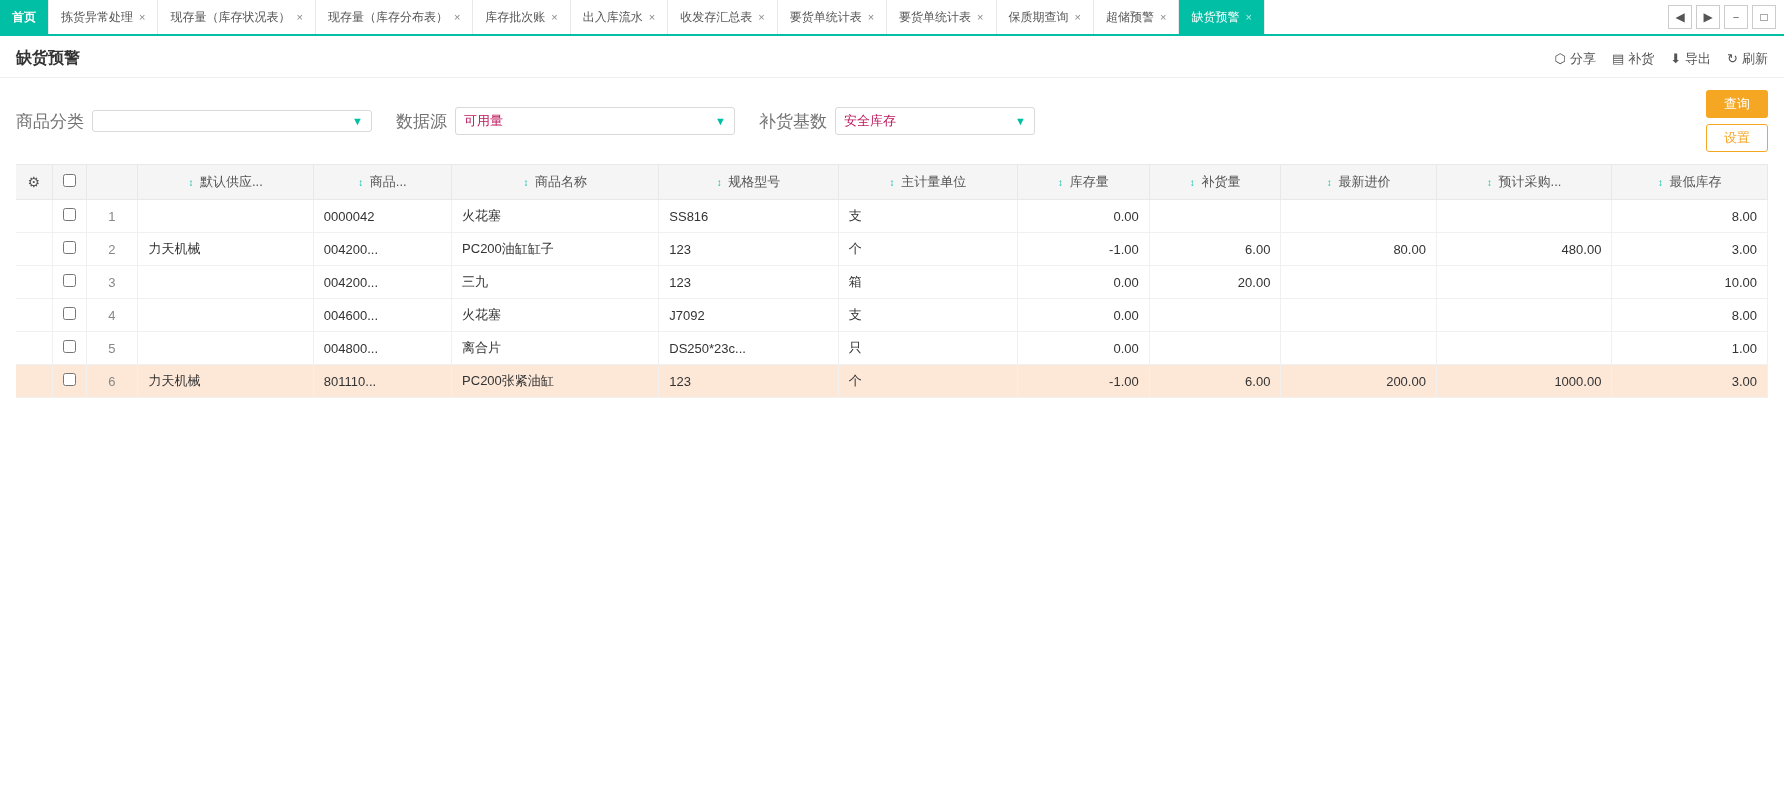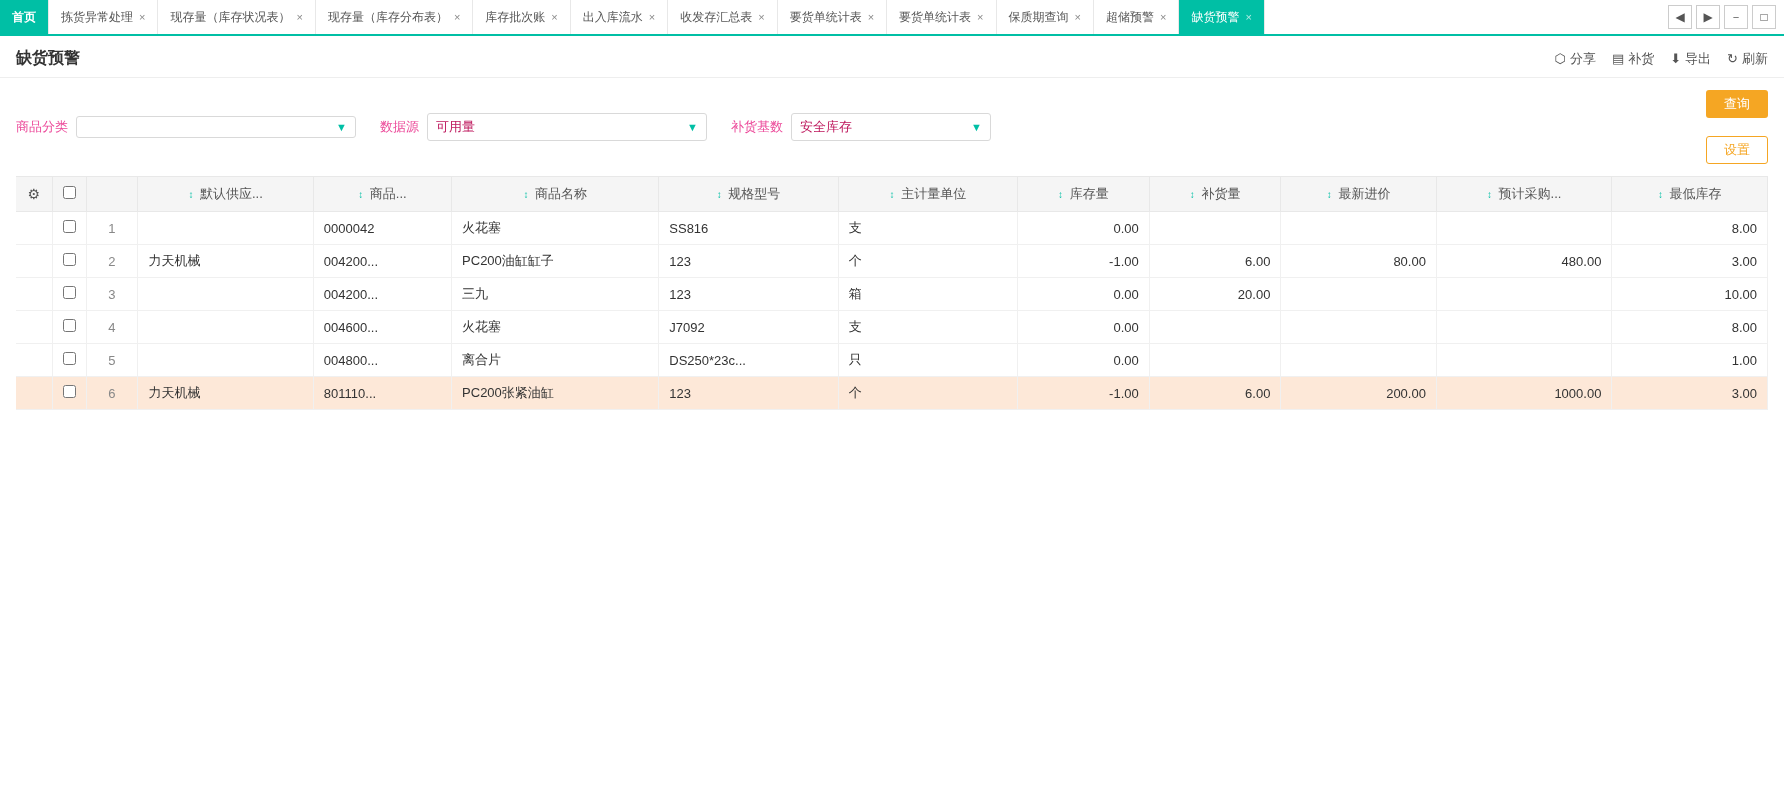--- a/index.html
+++ b/index.html
@@ -104,22 +104,22 @@
       padding: 12px 16px;
       gap: 24px;
       background: #fff;
     }
     .filter-group {
       display: flex;
       align-items: center;
       gap: 8px;
     }
     .filter-label {
-      color: #ec4899;
-      font-size: 13px;
+      color: #737373;
+      font-size: 17px;
       white-space: nowrap;
     }
     .filter-select {
       display: flex;
       align-items: center;
       border: 1px solid #d9d9d9;
       border-radius: 3px;
       padding: 4px 8px;
       min-width: 200px;
       cursor: pointer;
@@ -161,21 +161,20 @@
     }
     .btn-settings {
       background: #fff;
       color: #f5a623;
       border: 1px solid #f5a623;
       border-radius: 3px;
       padding: 4px 16px;
       cursor: pointer;
       font-size: 13px;
       white-space: nowrap;
-      margin-top: 12px;
     }
 
     
     .table-container {
       padding: 0 16px;
     }
     table {
       width: 100%;
       border-collapse: collapse;
       font-size: 13px;

